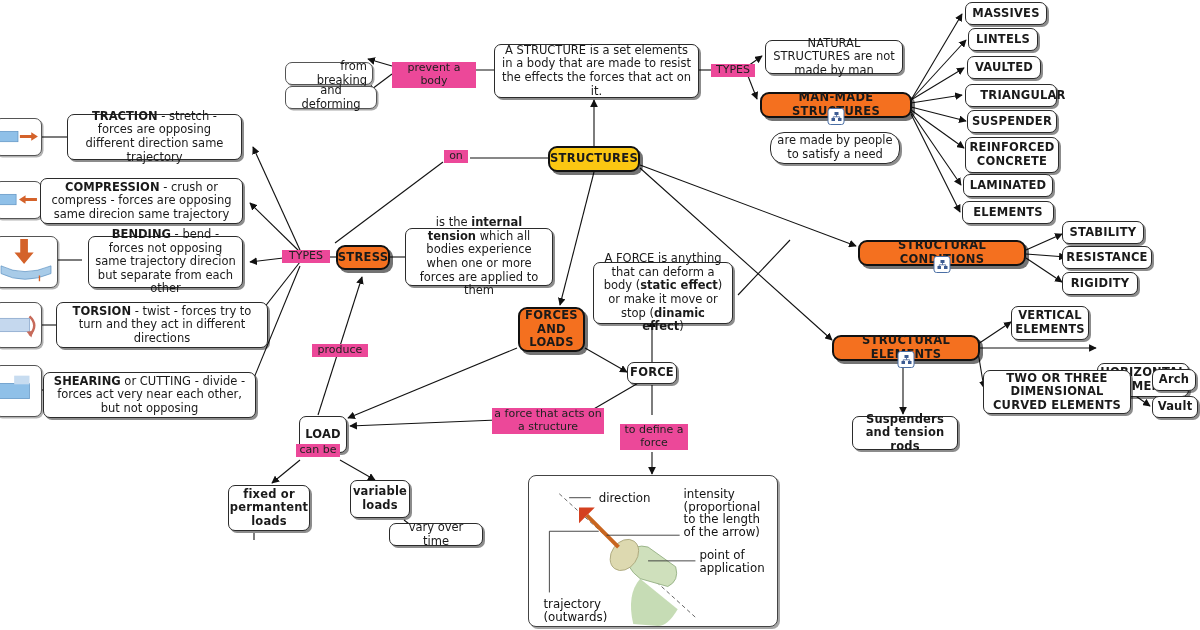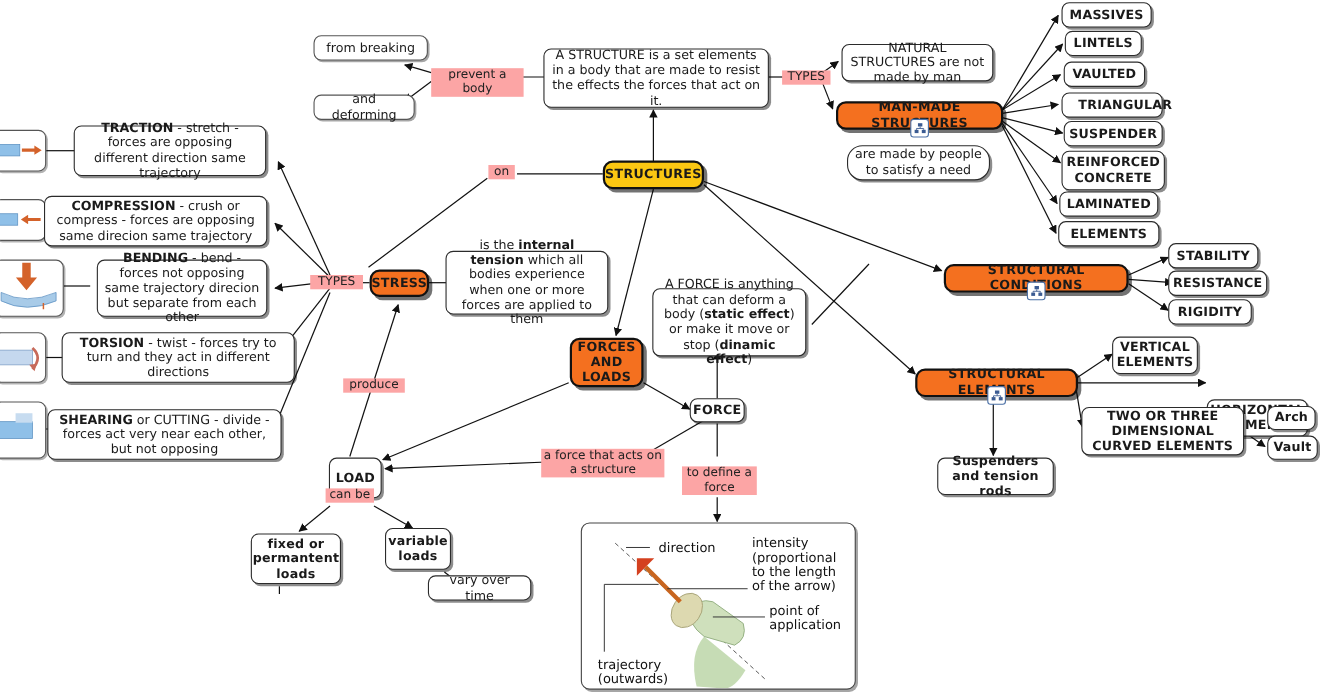--- a/index.html
+++ b/index.html
@@ -17,21 +17,21 @@
   .cap{font-weight:bold;font-size:11.5px;letter-spacing:.2px;}
 
   .orange{background:#f4701f;border:2px solid #111;border-radius:9px;
           font-weight:bold;font-size:11.5px;letter-spacing:.3px;
           box-shadow:3px 3px 0 rgba(0,0,0,.55);}
   .yellow{background:#fbc712;border:2px solid #111;border-radius:9px;
           font-weight:bold;font-size:11.5px;letter-spacing:.3px;
           box-shadow:3px 3px 0 rgba(0,0,0,.55);}
   .thin{border:1px solid #555;box-shadow:1.5px 1.5px 0 rgba(0,0,0,.35);}
 
-  .linklabel{position:absolute;font-size:11px;color:#222;background:#fca5a5;
+  .linklabel{position:absolute;font-size:11px;color:#222;background:#ec4899;
              text-align:center;line-height:1.18;z-index:4;padding:0 2px;}
 
   .badge{position:absolute;left:50%;bottom:-9px;transform:translateX(-50%);
          width:15px;height:15px;background:#fff;border:1px solid #4a6fa5;
          border-radius:3px;display:flex;align-items:center;justify-content:center;z-index:6;}
   .badge svg{display:block;}
 
   .thumb{position:absolute;box-sizing:border-box;border:1px solid #555;
          border-radius:7px;background:#fff;overflow:hidden;z-index:3;
          box-shadow:1.5px 1.5px 0 rgba(0,0,0,.3);}
@@ -130,21 +130,21 @@
       <path d="M404,520 L435,544"></path>
 
       <path d="M42,137 L70,137"></path>
       <path d="M42,200 L44,200"></path>
       <path d="M58,260 L82,260"></path>
       <path d="M42,325 L60,325"></path>
       <path d="M42,390 L48,390"></path>
     </g>
   </svg>
 
-  <div class="node plain thin" style="left:285px;top:32px;width:104px;height:23px;text-align:right;">
+  <div class="node plain thin" style="left:285px;top:62px;width:88px;height:23px;text-align:right;">
     <span class="t">from breaking</span>
   </div>
   <div class="node plain thin" style="left:285px;top:86px;width:92px;height:23px;">
     <span class="t">and deforming</span>
   </div>
   <div class="linklabel" style="left:392px;top:62px;width:80px;">prevent a body</div>
 
   <div class="node plain" style="left:494px;top:44px;width:205px;height:54px;">
     <span class="t">A STRUCTURE is a set elements in a body that are made to resist the effects the forces that act on it.</span>
   </div>

